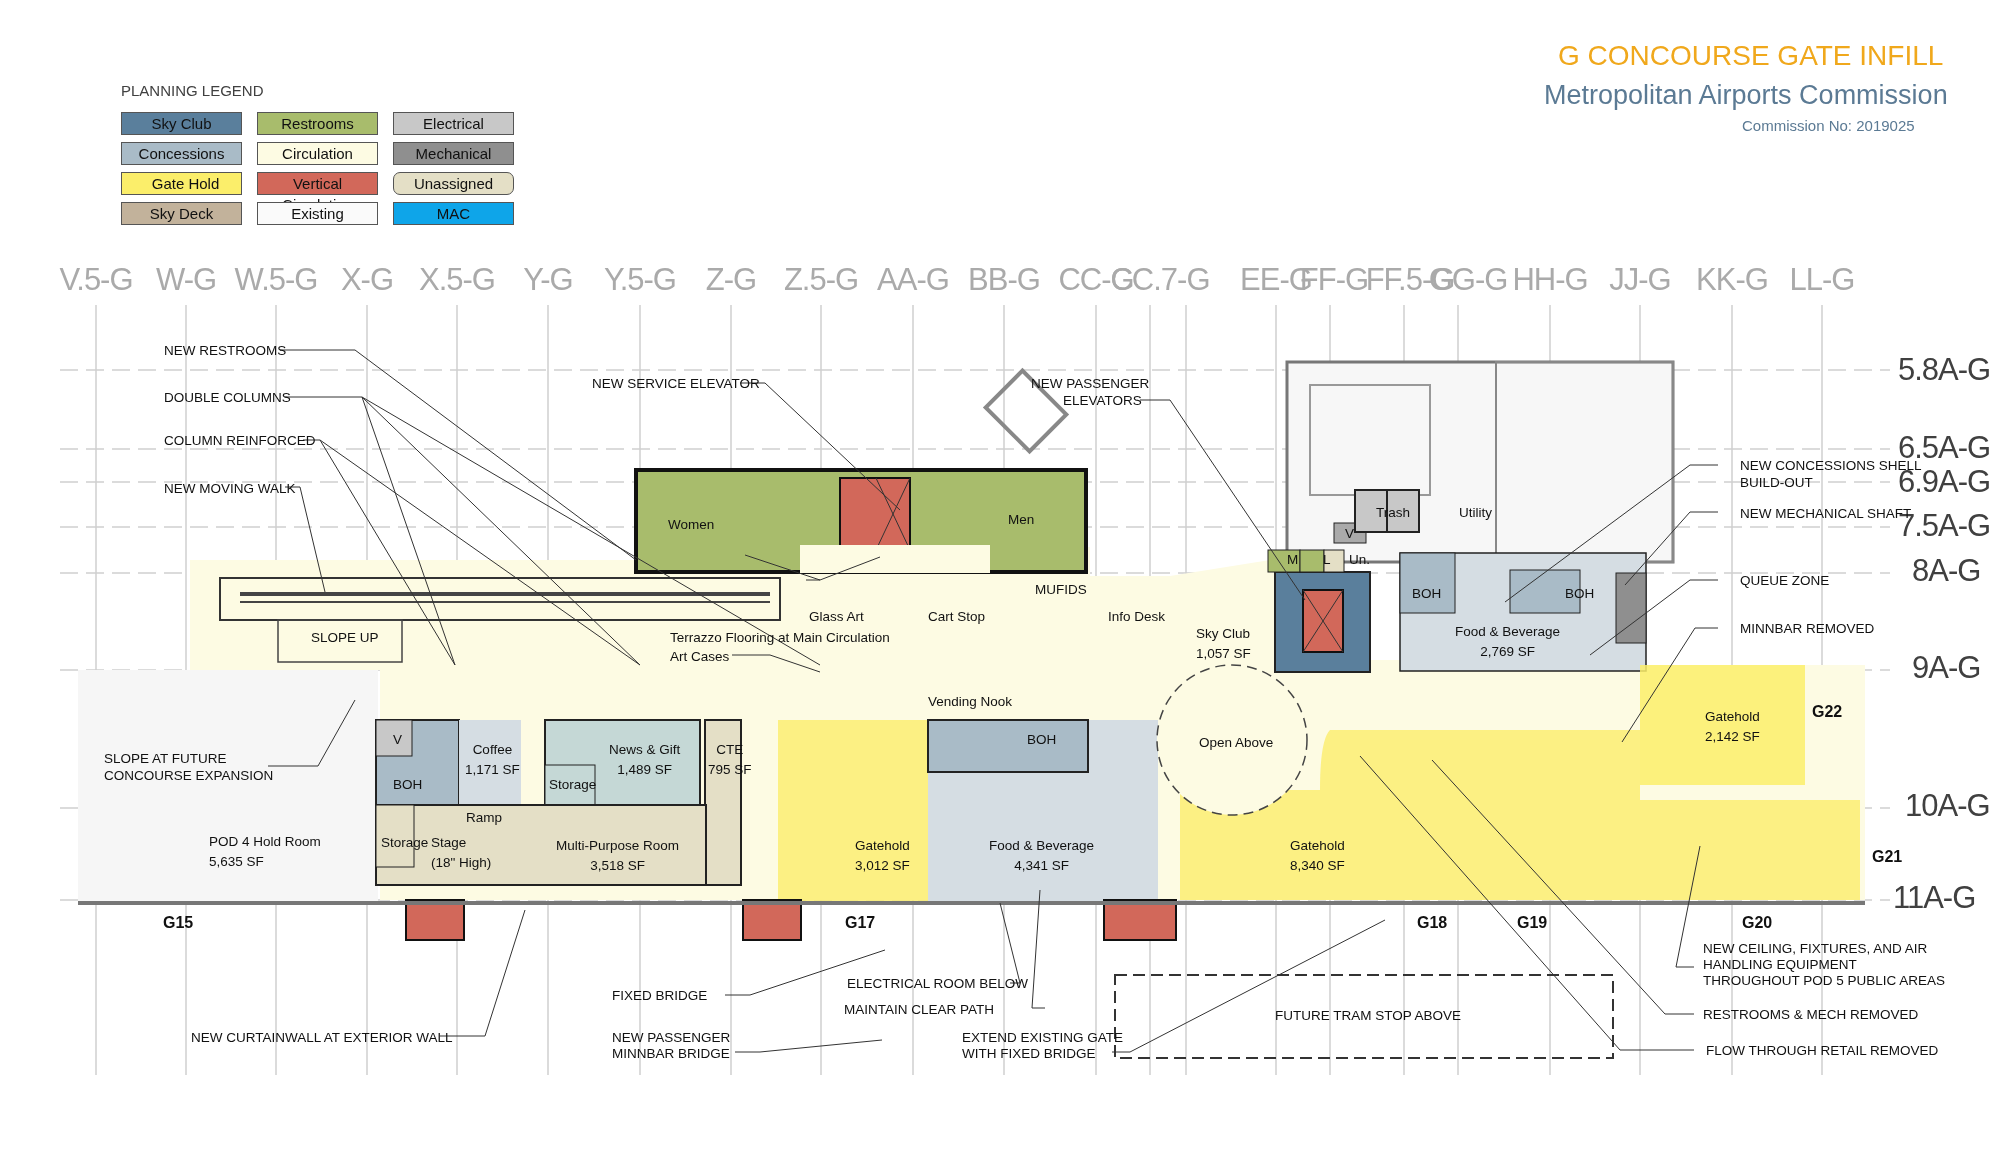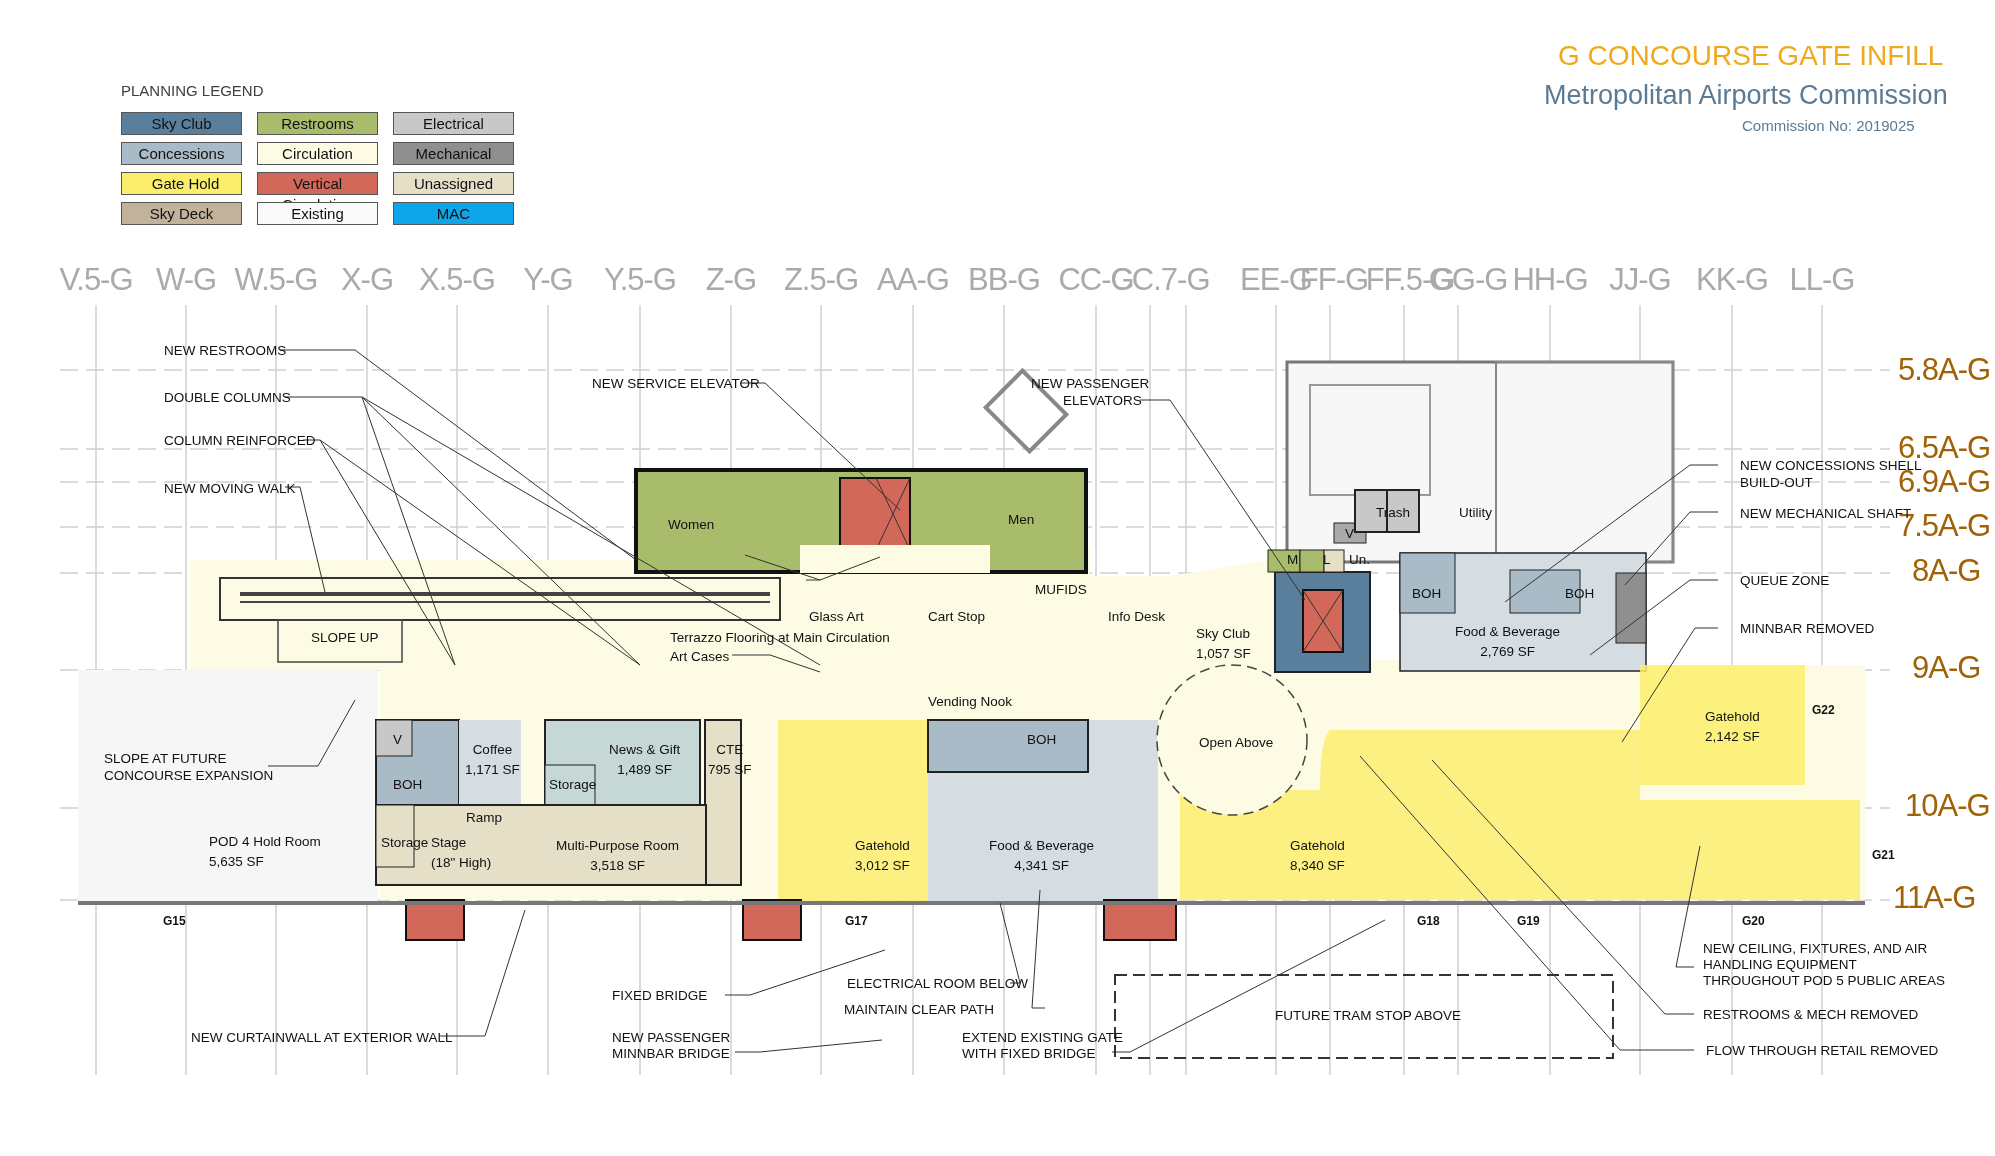--- a/index.html
+++ b/index.html
@@ -4,44 +4,44 @@
 <style>
   html,body{margin:0;padding:0;background:#fff;}
   body{width:1995px;height:1156px;position:relative;overflow:hidden;font-family:"Liberation Sans",sans-serif;}
   .abs{position:absolute;}
   .title{color:#f0a81c;font-size:28px;}
   .org{color:#5b7a94;font-size:27px;}
   .commno{color:#5b7a94;font-size:15px;}
   .legend-title{color:#404040;font-size:15px;}
   .sw{position:absolute;width:121px;height:23px;border:1.5px solid #555;box-sizing:border-box;font-size:15px;color:#111;text-align:center;line-height:21px;}
   .grid-label{position:absolute;color:#aaa;font-size:31px;letter-spacing:-1px;transform:translateX(-50%);white-space:nowrap;}
-  .grid-label-r{position:absolute;color:#a16207;font-size:31px;letter-spacing:-1px;white-space:nowrap;}
+  .grid-label-r{position:absolute;color:#404040;font-size:31px;letter-spacing:-1px;white-space:nowrap;}
   .note{position:absolute;font-size:13.5px;color:#111;white-space:nowrap;line-height:17px;}
   .room{position:absolute;font-size:13.5px;color:#111;text-align:center;white-space:nowrap;line-height:20px;}
-  .gate{position:absolute;font-size:12px;font-weight:bold;color:#111;}
+  .gate{position:absolute;font-size:16px;font-weight:bold;color:#111;}
   svg{position:absolute;left:0;top:0;}
 </style>
 </head>
 <body>
 
 <div class="abs title" style="left:1558px;top:40px;">G CONCOURSE GATE INFILL</div>
 <div class="abs org" style="left:1544px;top:80px;">Metropolitan Airports Commission</div>
 <div class="abs commno" style="left:1742px;top:117px;">Commission No: 2019025</div>
 
 <div>
   <div class="abs legend-title" style="left:121px;top:82px;">PLANNING LEGEND</div>
   <div class="sw" style="left:121px;top:112px;background:#5a7f9c;">Sky Club</div>
   <div class="sw" style="left:257px;top:112px;background:#a8bc6c;">Restrooms</div>
   <div class="sw" style="left:393px;top:112px;background:#c8c8c8;">Electrical</div>
   <div class="sw" style="left:121px;top:142px;background:#a9bbc7;">Concessions</div>
   <div class="sw" style="left:257px;top:142px;background:#fdfbe3;">Circulation</div>
   <div class="sw" style="left:393px;top:142px;background:#8f8f8f;">Mechanical</div>
   <div class="sw" style="left:121px;top:172px;background:#fbee6a;padding-left:8px;">Gate Hold</div>
   <div class="sw" style="left:257px;top:172px;background:#d2685a;">Vertical Circulation</div>
-  <div class="sw" style="left:393px;top:172px;background:#e4dfc6;">Unassigned</div>
+  <div class="sw" style="left:393px;top:172px;background:#e4dfc6;border-radius:7px;">Unassigned</div>
   <div class="sw" style="left:121px;top:202px;background:#c2b29b;">Sky Deck</div>
   <div class="sw" style="left:257px;top:202px;background:#fafafa;">Existing</div>
   <div class="sw" style="left:393px;top:202px;background:#0ea5e9;color:#111;">MAC</div>
 </div>
 
 <svg width="1995" height="1156">
 
   <g stroke="#cfcfcf" stroke-width="1.5">
     <line x1="96" y1="305" x2="96" y2="1075"></line>
       <line x1="186" y1="305" x2="186" y2="1075"></line>

